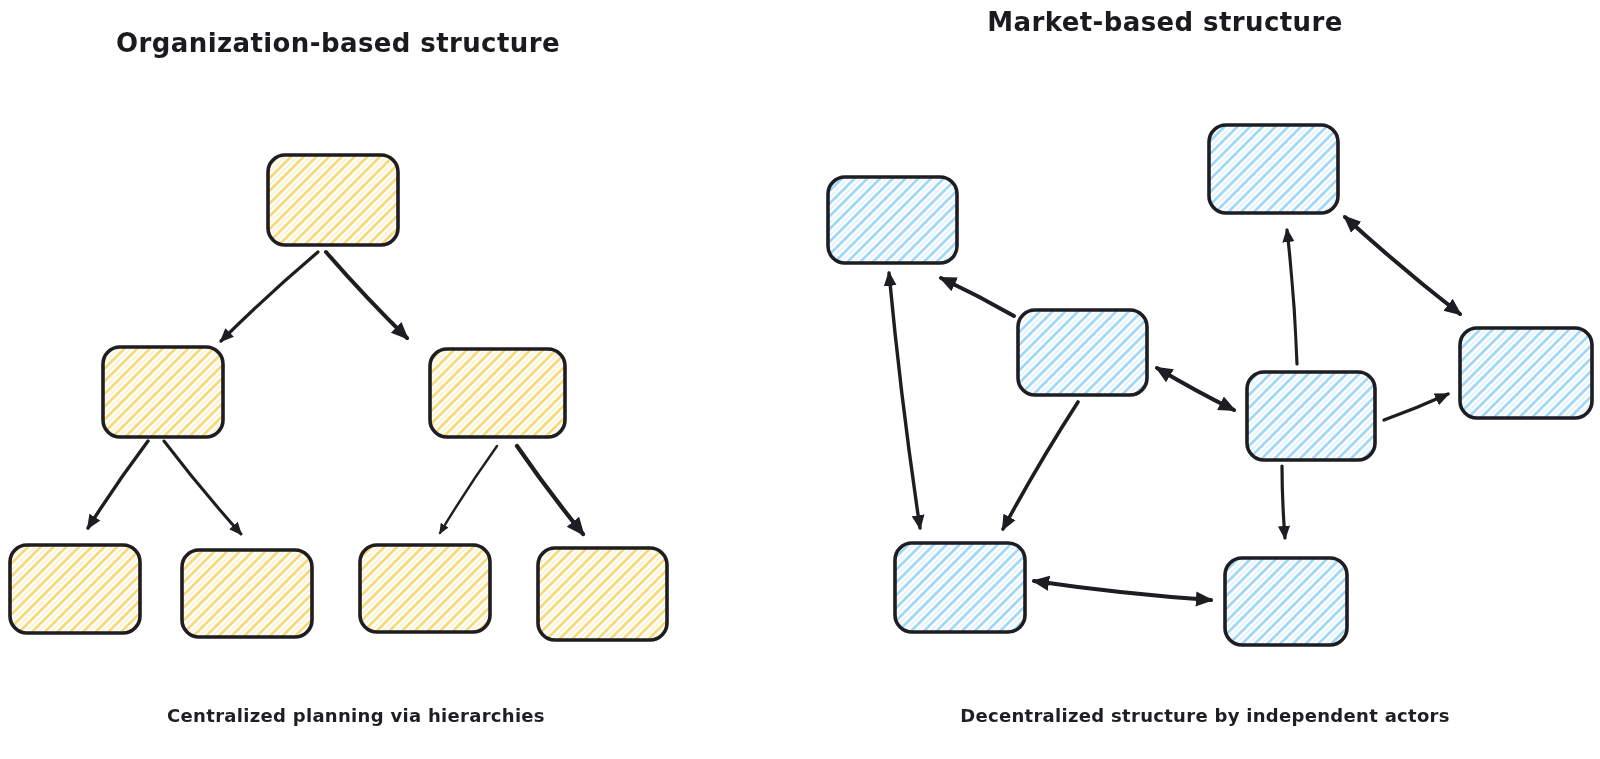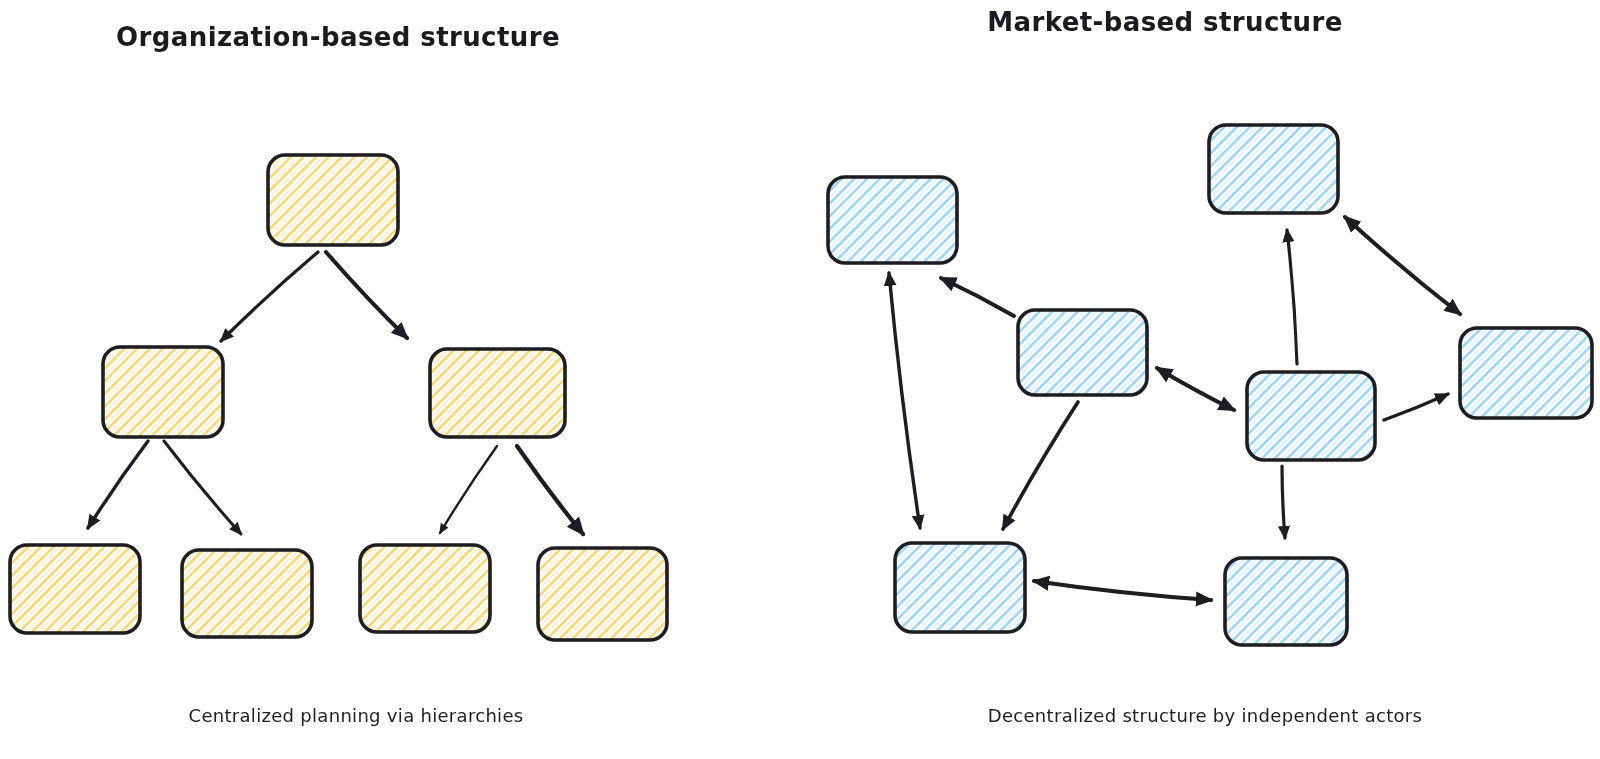--- a/index.html
+++ b/index.html
@@ -23,21 +23,21 @@
     font-size: 26px;
     font-weight: 600;
     letter-spacing: 0.4px;
     color: #1b1b1f;
     white-space: nowrap;
   }
   .panel-caption {
     position: absolute;
     transform: translateX(-50%);
     font-size: 18px;
-    font-weight: 400;
+    font-weight: 700;
     letter-spacing: 0.3px;
     color: #1e1e23;
     white-space: nowrap;
   }
   svg#diagram-svg {
     position: absolute;
     left: 0;
     top: 0;
   }
   .node-rect {
@@ -46,21 +46,21 @@
   .edge-path {
     fill: none;
     stroke-linecap: round;
   }
 </style>
 </head>
 <body style="background: rgb(255, 255, 255);">
 
 <div class="stage">
 
-  <div class="panel-title" style="left:338px; top:22px">Organization-based structure</div>
+  <div class="panel-title" style="left:338px; top:28px">Organization-based structure</div>
 
   <div class="panel-title" style="left:1165px; top:7px">Market-based structure</div>
 
   <div class="panel-caption" style="left:356px; top:705px">Centralized planning via hierarchies</div>
 
   <div class="panel-caption" style="left:1205px; top:705px">Decentralized structure by independent actors</div>
 
   <svg id="diagram-svg" width="1600" height="759" viewBox="0 0 1600 759">
     <defs>
       <pattern id="hatch-yellow" patternUnits="userSpaceOnUse" width="9" height="9" patternTransform="rotate(45)">

